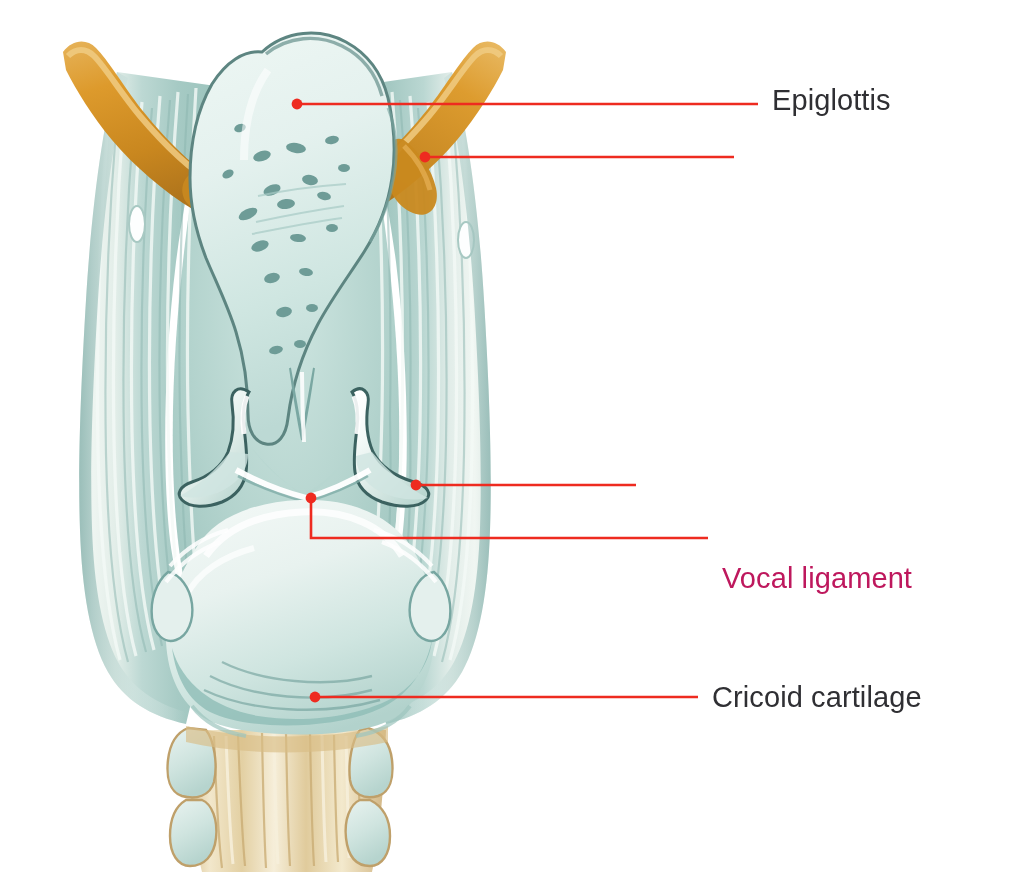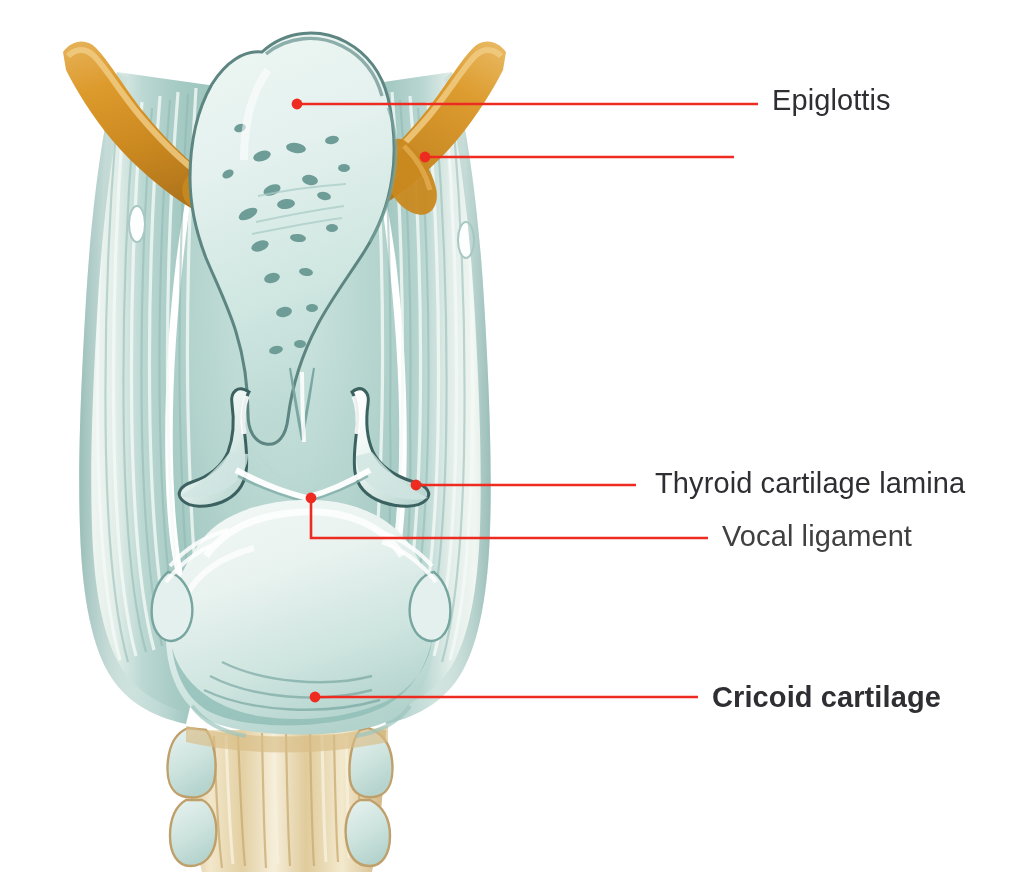--- a/index.html
+++ b/index.html
@@ -4,26 +4,26 @@
 <style>
   html,body{margin:0;padding:0;background:#ffffff;}
   body{width:1024px;height:885px;overflow:hidden;
        font-family:"Liberation Sans","DejaVu Sans",sans-serif;}
   #stage{position:relative;width:1024px;height:885px;background:#fff;}
   #art{position:absolute;left:0;top:0;width:1024px;height:885px;}
   .label{position:absolute;white-space:nowrap;font-size:29px;
          font-family:"Liberation Sans","DejaVu Sans",sans-serif;
          letter-spacing:.1px;line-height:1;}
   .label.dark{color:#2f2f33;}
-  .label.red{color:#404040;}
+  .label.red{color:#be185d;margin-top:42px;}
   #lab-epiglottis{left:772px;top:86px;}
   #lab-hyoid{left:747px;top:139px;}
   #lab-thyroid{left:655px;top:469px;}
   #lab-vocal{left:722px;top:522px;}
-  #lab-cricoid{left:712px;top:683px;font-weight:bold;}
+  #lab-cricoid{left:712px;top:683px;}
 </style>
 </head>
 <body>
 
 <div id="stage">
 
   <svg id="art" viewBox="0 0 1024 885" xmlns="http://www.w3.org/2000/svg">
     <defs>
       <linearGradient id="gLamL" x1="0" y1="0" x2="1" y2="0">
         <stop offset="0" stop-color="#dbe9e4"></stop>
@@ -326,17 +326,16 @@
     <g fill="#ee2b20">
       <circle cx="297" cy="104" r="5.4"></circle>
       <circle cx="425" cy="157" r="5.4"></circle>
       <circle cx="416" cy="485" r="5.4"></circle>
       <circle cx="311" cy="498" r="5.4"></circle>
       <circle cx="315" cy="697" r="5.4"></circle>
     </g>
   </svg>
 
   <div class="label dark" id="lab-epiglottis">Epiglottis</div>
-  <div class="label dark" id="lab-thyroid">Thyroid cartilage lamina</div>
   <div class="label red" id="lab-vocal">Vocal ligament</div>
   <div class="label dark" id="lab-cricoid">Cricoid cartilage</div>
 
 </div>
 
 </body></html>

